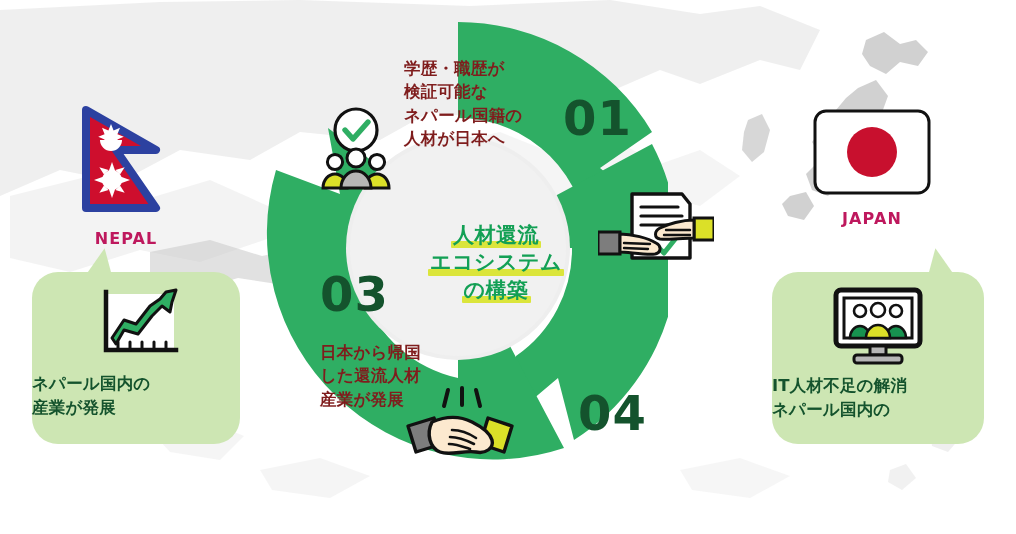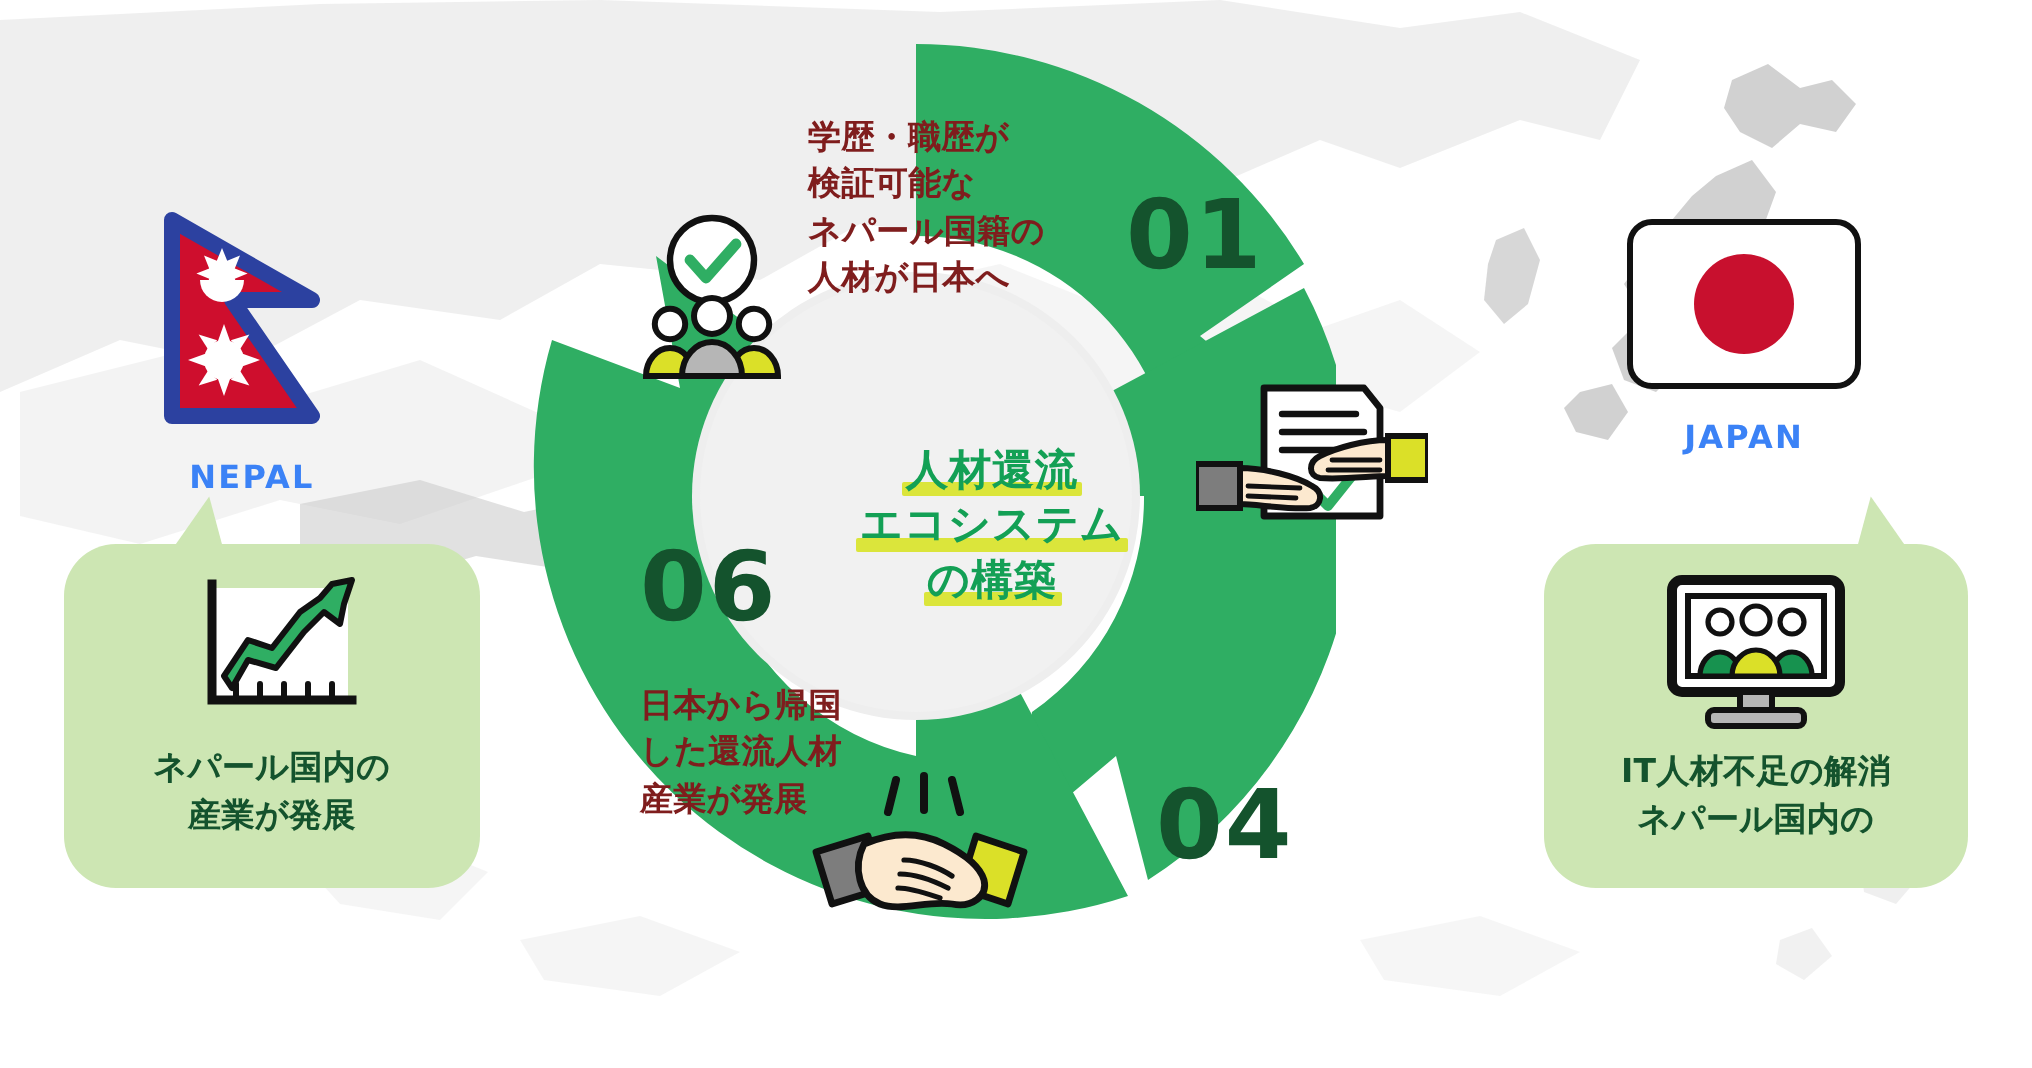--- a/index.html
+++ b/index.html
@@ -57,31 +57,30 @@
     left: 0; right: 0; bottom: 1px; height: 7px;
     background: #dbe53b; z-index: -1; border-radius: 1px;
   }
   .center-line.l2 { font-size: 21px; }
 
   
   .flag-block { position: absolute; z-index: 4; text-align: center; }
   .flag-nepal { left: 78px; top: 104px; }
   .flag-japan { left: 812px; top: 108px; }
   .flag-caption {
-    font-size: 16px; font-weight: 700; color: #3b82f6;
+    font-size: 16px; font-weight: 700; color: #be185d;
     letter-spacing: 1.1px; margin-top: 9px;
     font-family: "DejaVu Sans", "Liberation Sans", sans-serif;
   }
 
   
   .card {
     position: absolute; z-index: 4;
     background: #cde6b3;
     border-radius: 26px;
-    text-align: center;
   }
   .card-left  { left: 32px;  top: 272px; width: 208px; height: 172px; }
   .card-right { left: 772px; top: 272px; width: 212px; height: 172px; }
   .card-tail { position: absolute; width: 0; height: 0; z-index: 3; }
   .tail-left {
     left: 88px; top: 248px;
     border-left: 14px solid transparent;
     border-right: 14px solid transparent;
     border-bottom: 30px solid #cde6b3;
     transform: rotate(10deg);
@@ -241,21 +240,21 @@
              C60,64 46,70 36,66 C26,62 22,48 28,36 Z" fill="#fce9cf" stroke="#111111" stroke-width="3.4" stroke-linejoin="round"></path>
     <g stroke="#111111" stroke-width="2.6" stroke-linecap="round" fill="none">
       <path d="M48,44 C56,44 66,48 72,52"></path>
       <path d="M46,51 C54,51 64,55 70,58"></path>
       <path d="M45,58 C52,58 60,61 66,63"></path>
     </g>
   </svg>
   <div class="ring-text step03-text">日本から帰国
 した還流人材
 産業が発展</div>
-  <div class="ring-num num03">06</div>
+  <div class="ring-num num03">03</div>
 
   <div class="center-label">
     <div><span class="center-line">人材還流</span></div>
     <div><span class="center-line l2">エコシステム</span></div>
     <div><span class="center-line">の構築</span></div>
   </div>
 
   <div class="flag-block flag-nepal">
     <svg width="96" height="112" viewBox="0 0 96 112" aria-hidden="true">
       <path d="M8,6 L78,46 L38,46 L78,104 L8,104 Z" fill="#ce0e2d" stroke="#2c41a0" stroke-width="8" stroke-linejoin="round"></path>

